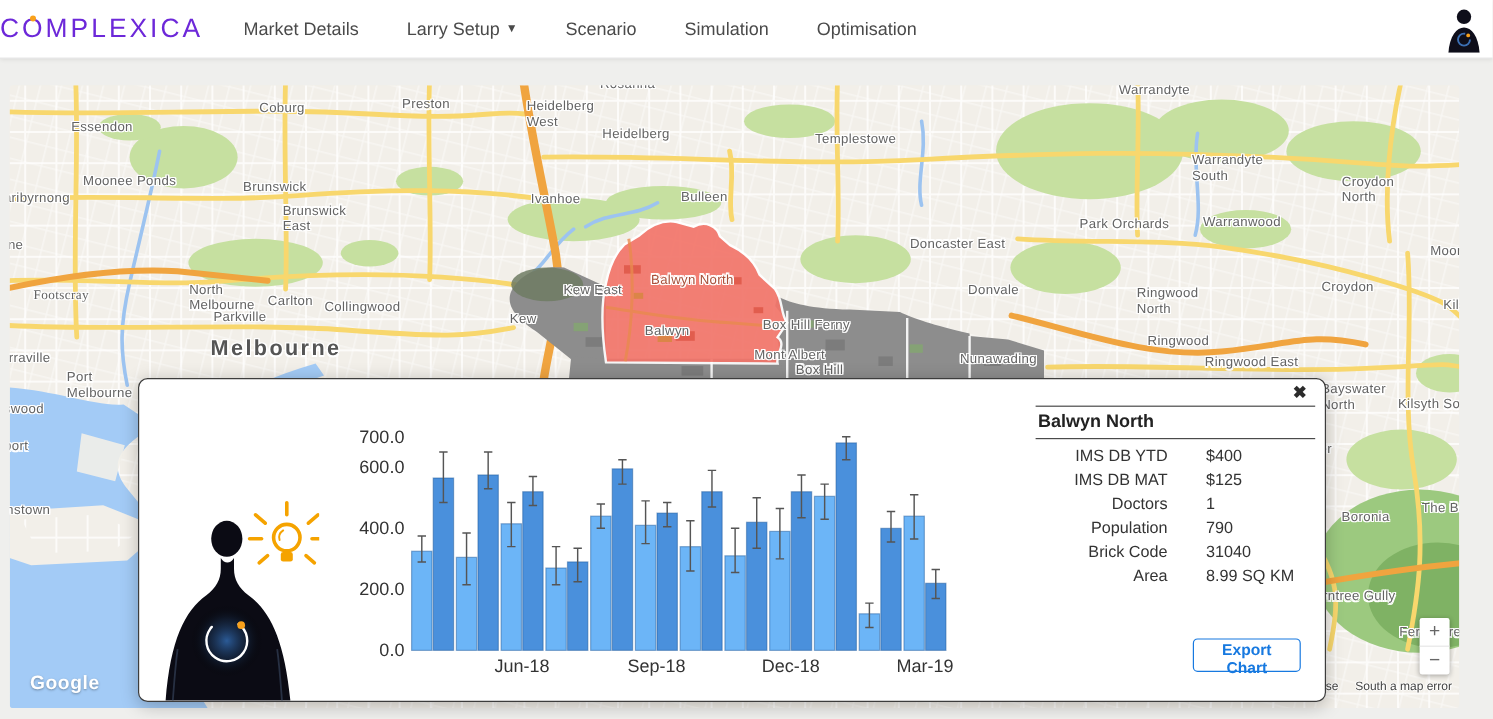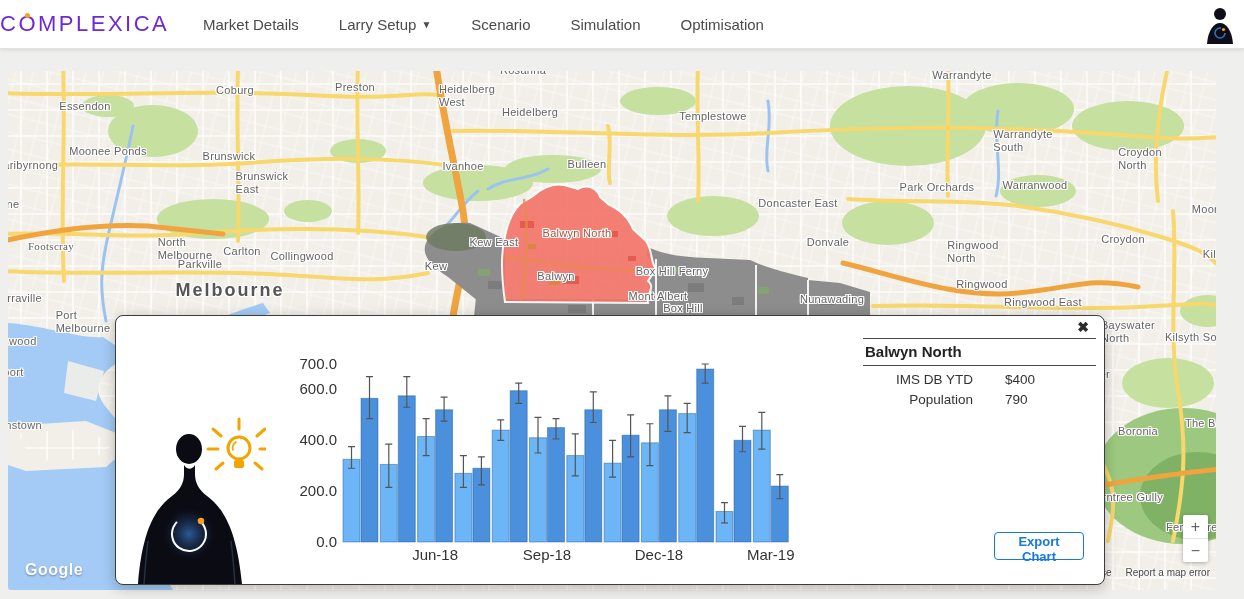--- a/index.html
+++ b/index.html
@@ -294,21 +294,21 @@
       <div class="mlabel" style="left: 1203px; top: 353px;">The Basin</div>
       <div class="mlabel" style="left: 0px; top: 355px;">Williamstown</div>
       <div class="mlabel" style="left: 1118px; top: 427px;">Ferntree Gully</div>
       <div class="mlabel" style="left: 1190px; top: 457px;">Ferny Creek</div>
     </div>
 
   <div class="gmap-logo">Google</div>
 
   <div class="attrib">
     <span>Use</span>
-    <span>Report a map error</span>
+    <span>South a map error</span>
   </div>
 
   <div class="zoomctl">
     <div class="zbtn">+</div>
     <div class="zdiv"></div>
     <div class="zbtn">−</div>
   </div>
 </div>
 
 <div class="popup">
@@ -496,20 +496,36 @@
       </svg></div>
 
   <div class="infobox">
     <div class="info-title">Balwyn North</div>
     <div class="info-rows">
         <div class="info-row">
           <span class="lbl">IMS DB YTD</span>
           <span class="val">$400</span>
         </div>
         <div class="info-row">
+          <span class="lbl">IMS DB MAT</span>
+          <span class="val">$125</span>
+        </div>
+        <div class="info-row">
+          <span class="lbl">Doctors</span>
+          <span class="val">1</span>
+        </div>
+        <div class="info-row">
           <span class="lbl">Population</span>
           <span class="val">790</span>
         </div>
+        <div class="info-row">
+          <span class="lbl">Brick Code</span>
+          <span class="val">31040</span>
+        </div>
+        <div class="info-row">
+          <span class="lbl">Area</span>
+          <span class="val">8.99 SQ KM</span>
+        </div>
       </div>
   </div>
 
   <button class="export-btn">Export Chart</button>
 </div>
 
 </body></html>

